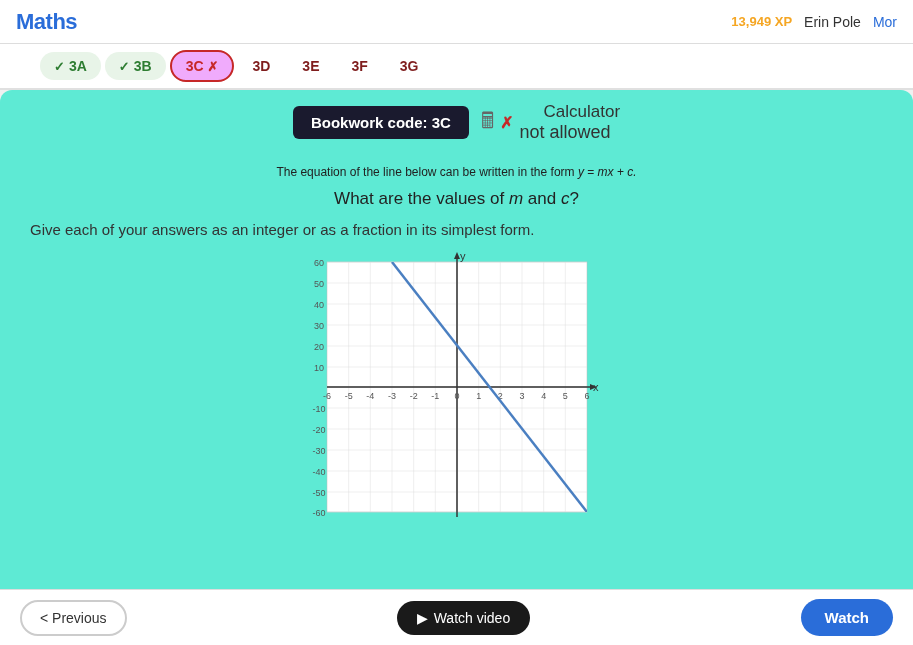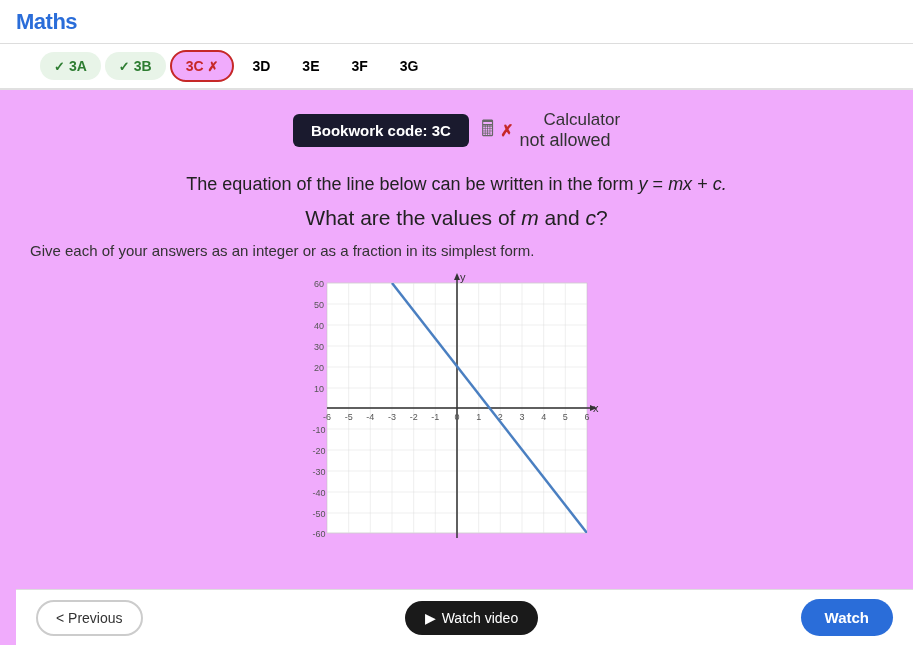--- a/index.html
+++ b/index.html
@@ -69,36 +69,37 @@
       background: #e8f4e8;
       color: #2e7d32;
     }
     .tab.active-wrong {
       background: #f0abfc;
       color: #c62828;
       border: 2px solid #c62828;
     }
     .tab.inactive {
       background: transparent;
-      color: #000000;
+      color: #7f1d1d;
     }
     .tab.summary {
       background: transparent;
       color: #2a6dd9;
       font-weight: 600;
     }
     .check-icon { color: #2e7d32; font-size: 13px; }
     .cross-icon { color: #c62828; font-size: 13px; }
 
     
     .main {
-      background: #f0abfc;
-      padding: 20px 30px;
+      background: #5eead4;
+      padding: 12px 30px;
       min-height: 555px;
       position: relative;
+      border-radius: 12px;
     }
 
     
     .bookwork-bar {
       display: flex;
       align-items: center;
       justify-content: center;
       gap: 12px;
       margin-bottom: 20px;
     }
@@ -126,27 +127,27 @@
       font-weight: bold;
       font-size: 16px;
     }
 
     
     .question-area {
       text-align: center;
       margin-bottom: 12px;
     }
     .question-main {
-      font-size: 18px;
+      font-size: 12px;
       color: #222;
       margin-bottom: 8px;
       line-height: 1.5;
     }
     .question-sub {
-      font-size: 21px;
+      font-size: 17px;
       color: #222;
       margin-bottom: 8px;
     }
     .instruction {
       font-size: 15px;
       color: #333;
       text-align: left;
       margin-bottom: 14px;
     }
 
@@ -163,21 +164,21 @@
     }
     svg.graph {
       width: 320px;
       height: 280px;
     }
 
     
     .bottom-bar {
       position: absolute;
       bottom: 0;
-      left: 16px;
+      left: 0;
       right: 0;
       height: 56px;
       background: white;
       border-top: 1px solid #ddd;
       display: flex;
       align-items: center;
       justify-content: space-between;
       padding: 0 20px;
     }
     .prev-btn {
@@ -214,20 +215,25 @@
     }
 
     .italic { font-style: italic; }
   </style>
 </head>
 <body>
 
 <div class="header">
   <div class="header-left">
     <span class="logo">Maths</span>
+  </div>
+  <div class="header-right">
+    <span class="xp-badge">13,949 XP</span>
+    <span>Erin Pole</span>
+    <span style="color:#2a6dd9;cursor:pointer;">Mor</span>
   </div>
 </div>
 
 <div class="tab-bar">
   <div class="tab completed">
     <span class="check-icon">✓</span>
     <span>3A</span>
   </div>
   <div class="tab completed">
     <span class="check-icon">✓</span>

